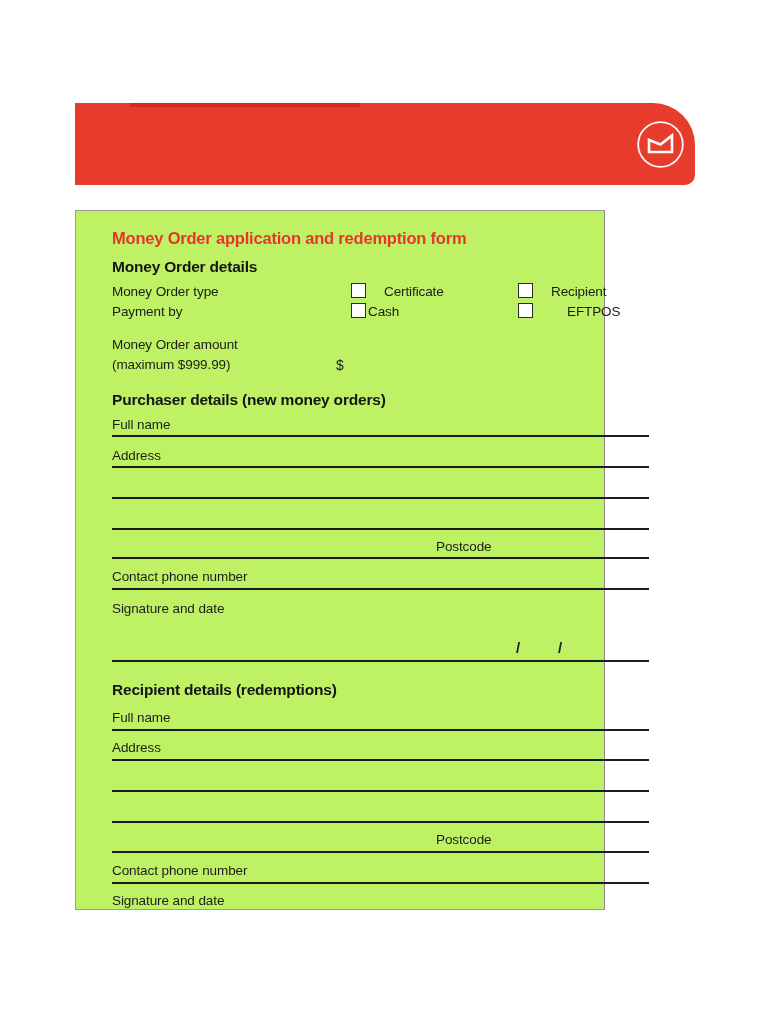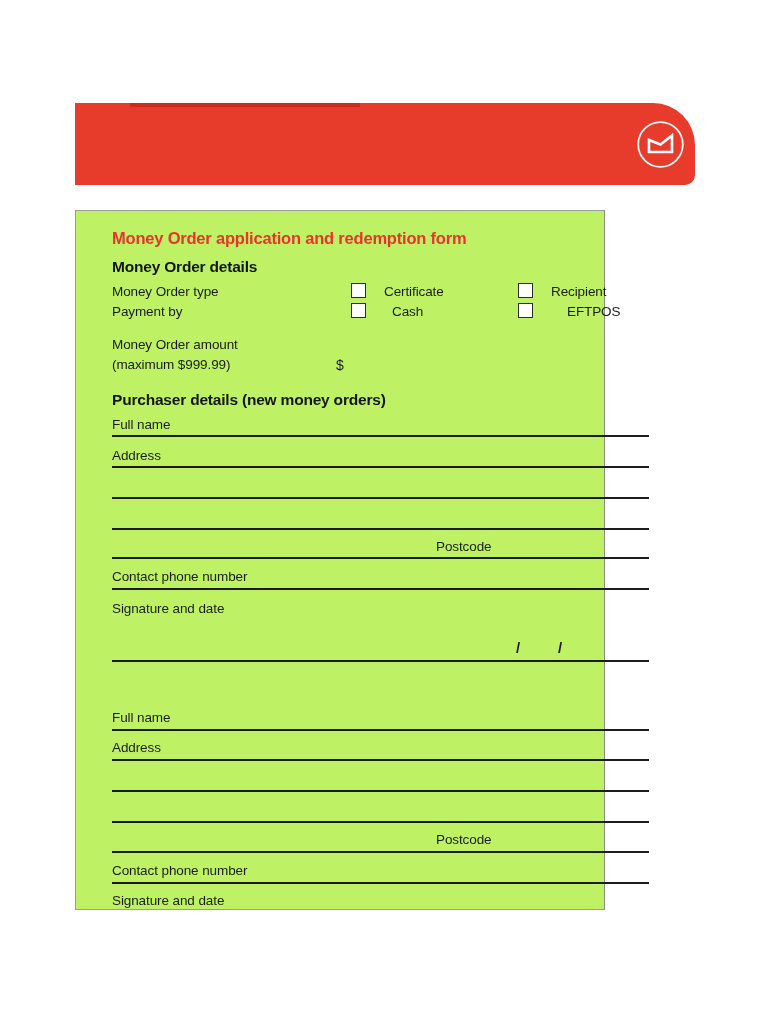--- a/index.html
+++ b/index.html
@@ -84,21 +84,21 @@
     <div class="abs section-heading" style="top:47px;">Money Order details</div>
 
     <div class="abs lbl" style="left:36px; top:73px;">Money Order type</div>
     <div class="abs checkbox" style="left:275px; top:72px;"></div>
     <div class="abs lbl" style="left:308px; top:73px;">Certificate</div>
     <div class="abs checkbox" style="left:442px; top:72px;"></div>
     <div class="abs lbl" style="left:475px; top:73px;">Recipient</div>
 
     <div class="abs lbl" style="left:36px; top:93px;">Payment by</div>
     <div class="abs checkbox" style="left:275px; top:92px;"></div>
-    <div class="abs lbl" style="left:316px; top:93px;">Cash</div>
+    <div class="abs lbl" style="left:292px; top:93px;">Cash</div>
     <div class="abs checkbox" style="left:442px; top:92px;"></div>
     <div class="abs lbl" style="left:491px; top:93px;">EFTPOS</div>
 
     <div class="abs lbl" style="left:36px; top:126px;">Money Order amount</div>
     <div class="abs lbl" style="left:36px; top:146px;">(maximum $999.99)</div>
     <div class="abs dollar" style="left:260px; top:146px;">$</div>
     <div class="abs" style="left:275px; top:146px; width:200px; height:18px;"></div>
 
     <div class="abs section-heading" style="top:180px;">Purchaser details (new money orders)</div>
 
@@ -114,20 +114,21 @@
     <div class="abs line" style="top:346px;"></div>
 
     <div class="abs lbl" style="left:36px; top:358px;">Contact phone number</div>
     <div class="abs line" style="top:377px;"></div>
 
     <div class="abs lbl" style="left:36px; top:390px;">Signature and date</div>
     <div class="abs slash" style="left:440px; top:428px;">/</div>
     <div class="abs slash" style="left:482px; top:428px;">/</div>
     <div class="abs line" style="top:449px;"></div>
 
+    <div class="abs section-heading" style="top:470px;">Recipient details (redemptions)</div>
 
     <div class="abs lbl" style="left:36px; top:499px;">Full name</div>
     <div class="abs line" style="top:518px;"></div>
 
     <div class="abs lbl" style="left:36px; top:529px;">Address</div>
     <div class="abs line" style="top:548px;"></div>
     <div class="abs line" style="top:579px;"></div>
     <div class="abs line" style="top:610px;"></div>
 
     <div class="abs lbl" style="left:360px; top:621px;">Postcode</div>

